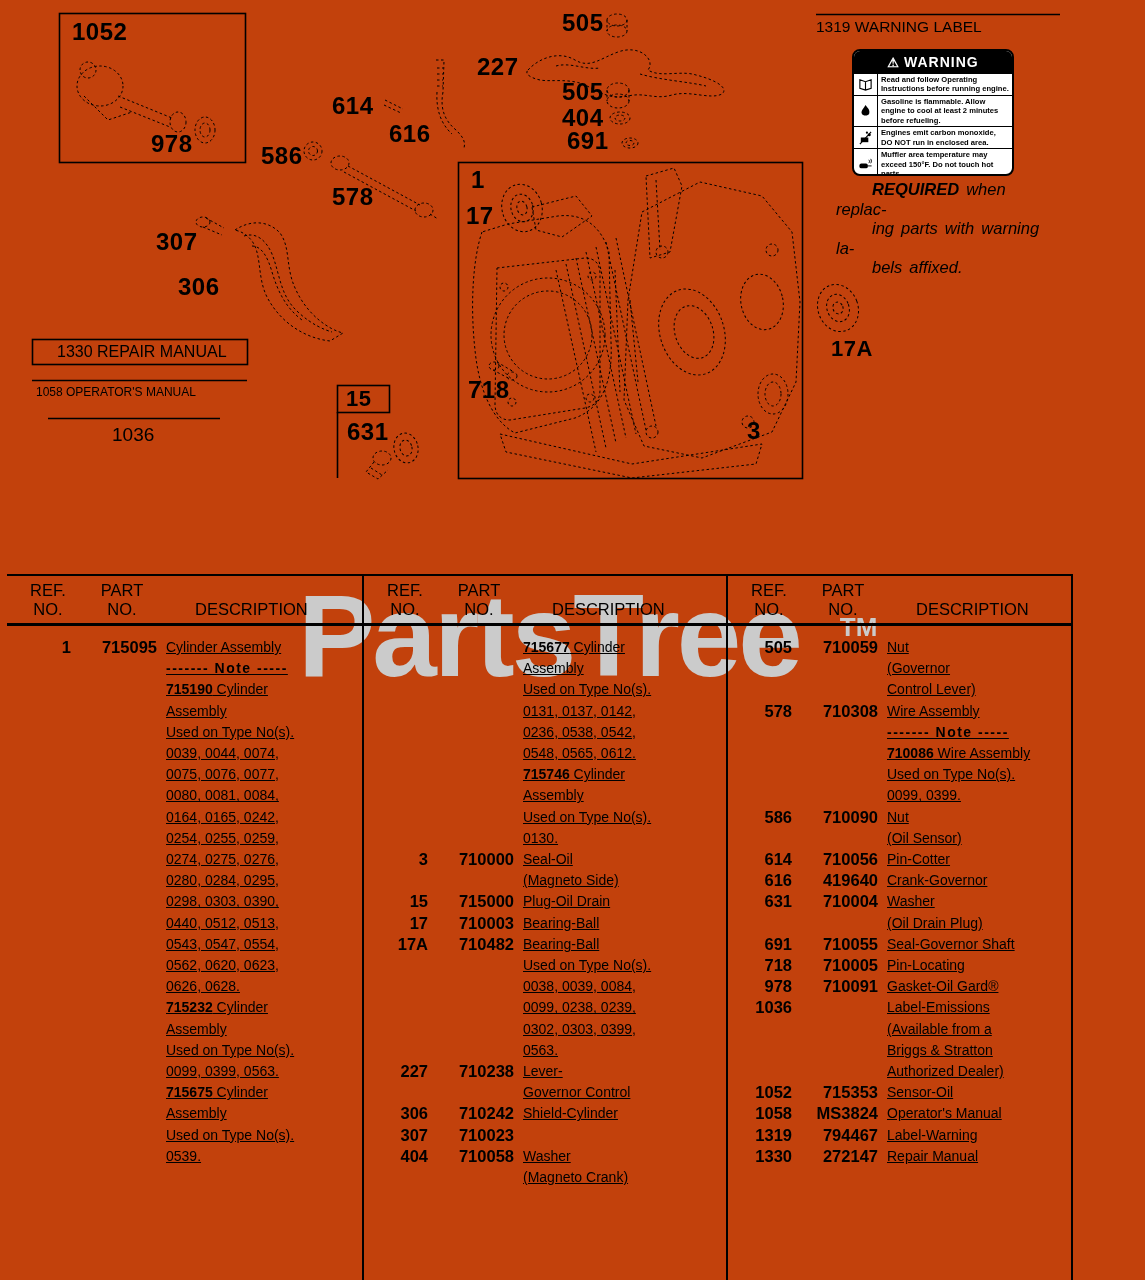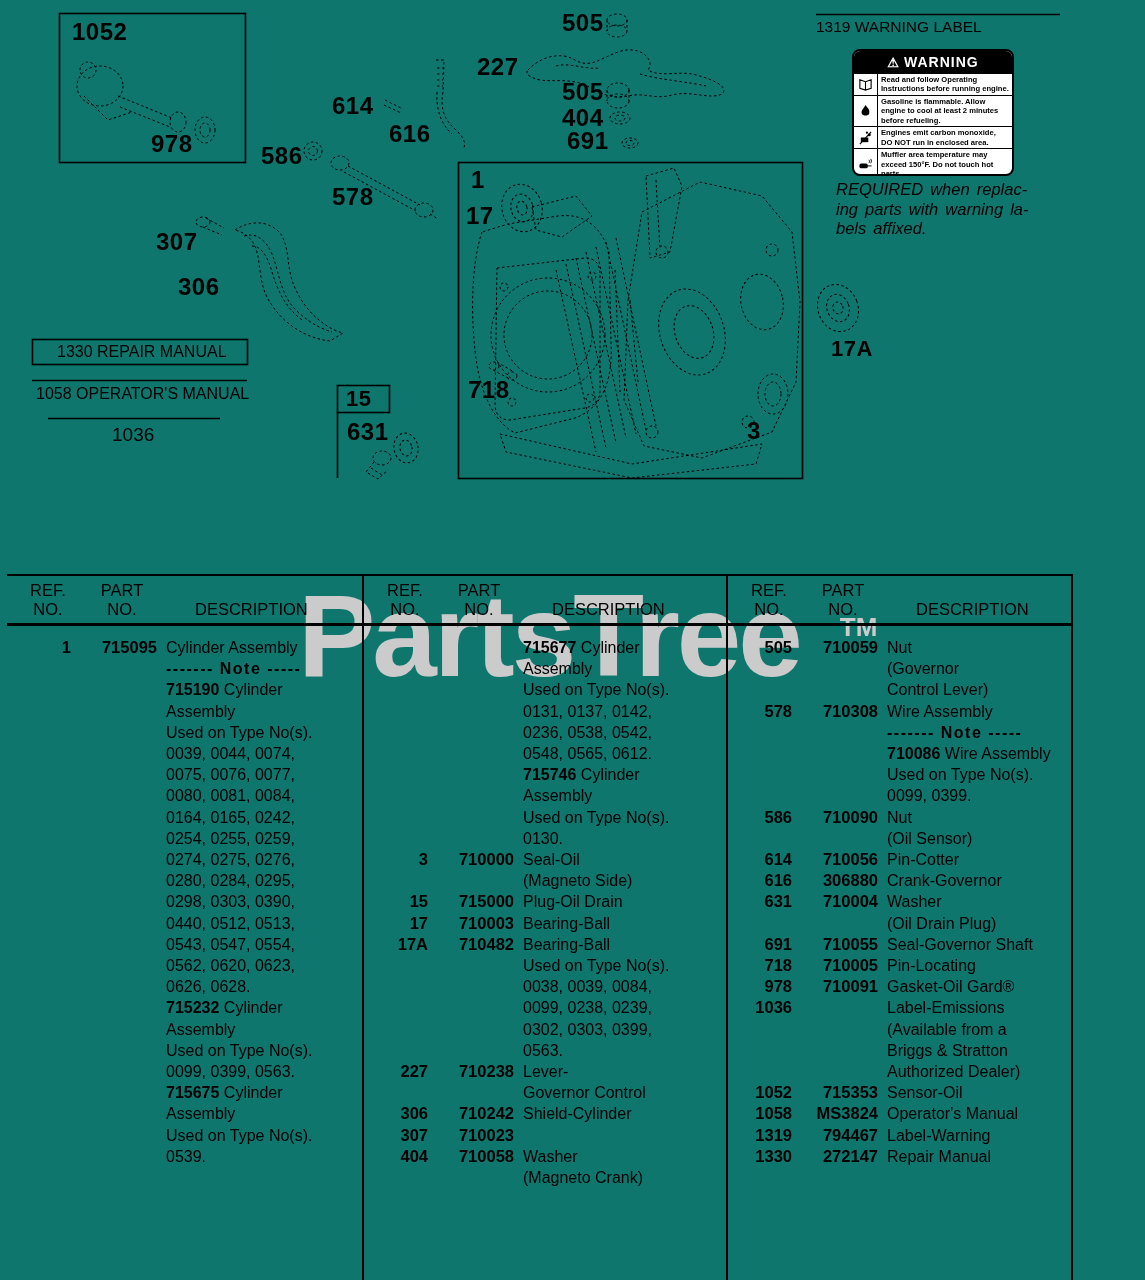--- a/index.html
+++ b/index.html
@@ -1,18 +1,18 @@
 <!DOCTYPE html>
 <html><head>
 <meta charset="utf-8">
 <style>
   * { margin:0; padding:0; box-sizing:border-box; }
   html,body { background:#fff; }
   .page {
-    position:relative; width:1145px; height:1280px; background:#0f766e;
+    position:relative; width:1145px; height:1280px; background:#c2410c;
     font-family:"Liberation Sans", sans-serif; color:#000; overflow:hidden;
   }
   
   .diagram { position:absolute; left:0; top:0; width:1145px; height:576px; }
   .art { position:absolute; left:0; top:0; }
   .art path, .art line, .art ellipse, .art circle, .art rect, .art polygon
       { fill:none; stroke:#000; stroke-width:1; }
   .art .dash { stroke-dasharray:2.5 2.5; }
   .art .solid { stroke-width:1.6; }
   .callout { position:absolute; font-weight:bold; font-size:24px; line-height:1;
@@ -26,40 +26,40 @@
              justify-content:center; gap:4px; font-weight:bold; font-size:14px;
              letter-spacing:1px; flex:0 0 auto; }
   .wl-tri { font-size:13px; line-height:1; }
   .wl-row { flex:1 1 auto; display:flex; border-top:1.5px solid #000; }
   .wl-icon { flex:0 0 24px; border-right:1.5px solid #000; display:flex;
              align-items:center; justify-content:center; }
   .wl-text { flex:1; padding:1px 3px; display:flex; align-items:center;
              font-size:7.6px; font-weight:bold; line-height:1.25; }
   .req-note { position:absolute; left:836px; top:180px; width:210px;
               font-size:16.5px; font-style:italic; line-height:19.5px; word-spacing:2.5px; }
-  .req-note b { font-weight:normal; }
+  .req-note b { font-weight:bold;margin-left:36px; }
   
   .watermark { position:absolute; left:298px; top:578px; z-index:1;
                font-size:116px; font-weight:bold; color:#cbcbcb; letter-spacing:-3px;
                line-height:1; white-space:nowrap; }
   .wm-tm { font-size:26px; vertical-align:super; letter-spacing:0;margin-left:40px; }
   
   .ptable { position:absolute; left:7px; top:574px; width:1066px; height:706px;
             border-top:2px solid #000; border-right:2px solid #000; z-index:2; }
   .vline { position:absolute; top:0; bottom:0; width:2px; background:#000; }
   .hrule { position:absolute; left:0; right:0; top:47px; height:3px; background:#000; }
   .tcol { position:absolute; top:0; bottom:0; }
   .col-head { position:relative; height:50px; font-size:16.5px; line-height:19px; }
   .h-ref  { position:absolute; left:12px;  top:5px; width:58px; text-align:center; }
   .h-part { position:absolute; left:82px;  top:5px; width:66px; text-align:center; }
   .h-desc { position:absolute; left:188px; top:24px; }
   .col-body { padding-top:11px; }
   .trow { display:grid; grid-template-columns:64px 86px 1fr; }
   .c-ref, .c-part { text-align:right; font-weight:bold; font-size:16.5px; line-height:21.2px; }
-  .c-desc { padding-left:9px; font-size:16px; line-height:21.2px; }
+  .c-desc { padding-left:9px; font-size:14px; line-height:21.2px;text-decoration:underline; }
   .c-desc .dline b { font-weight:bold; }
   .c-desc .note { font-weight:bold; letter-spacing:1.5px; }
 </style>
 </head>
 <body>
 
 <div class="page">
 
   <div class="diagram">
     <svg class="art" width="1145" height="576" viewBox="0 0 1145 576">
@@ -216,21 +216,21 @@
       <div class="callout" style="left: 562px; top: 106px;">404</div>
       <div class="callout" style="left: 567px; top: 129px;">691</div>
       <div class="callout" style="left: 471px; top: 168px;">1</div>
       <div class="callout" style="left: 466px; top: 204px;">17</div>
       <div class="callout" style="left: 468px; top: 378px;">718</div>
       <div class="callout" style="left: 747px; top: 419px;">3</div>
       <div class="callout" style="left: 831px; top: 338px; font-size: 22px;">17A</div>
       <div class="callout" style="left: 346px; top: 388px; font-size: 22px;">15</div>
       <div class="callout" style="left: 347px; top: 420px;">631</div>
       <div class="dlabel" style="left: 57px; top: 344px; font-size: 16px;">1330 REPAIR MANUAL</div>
-      <div class="dlabel" style="left: 36px; top: 386px; font-size: 16px;">1058 OPERATOR'S MANUAL</div>
+      <div class="dlabel" style="left: 36px; top: 386px; font-size: 12px;">1058 OPERATOR'S MANUAL</div>
       <div class="dlabel" style="left: 112px; top: 425px; font-size: 19px;">1036</div>
       <div class="dlabel" style="left: 816px; top: 19px; font-size: 15.5px;">1319 WARNING LABEL</div>
     </div>
 
   <div class="warnlabel">
     <div class="wl-head">
       <span class="wl-tri">⚠</span>
       <span>WARNING</span>
     </div>
     <div class="wl-row">
@@ -467,21 +467,21 @@
           </div>
           <div class="trow">
             <div class="c-ref">614</div>
             <div class="c-part">710056</div>
             <div class="c-desc">
               <div class="dline">Pin-Cotter</div>
             </div>
           </div>
           <div class="trow">
             <div class="c-ref">616</div>
-            <div class="c-part">306880</div>
+            <div class="c-part">419640</div>
             <div class="c-desc">
               <div class="dline">Crank-Governor</div>
             </div>
           </div>
           <div class="trow">
             <div class="c-ref">631</div>
             <div class="c-part">710004</div>
             <div class="c-desc">
               <div class="dline">Washer</div>
               <div class="dline">(Oil Drain Plug)</div>

